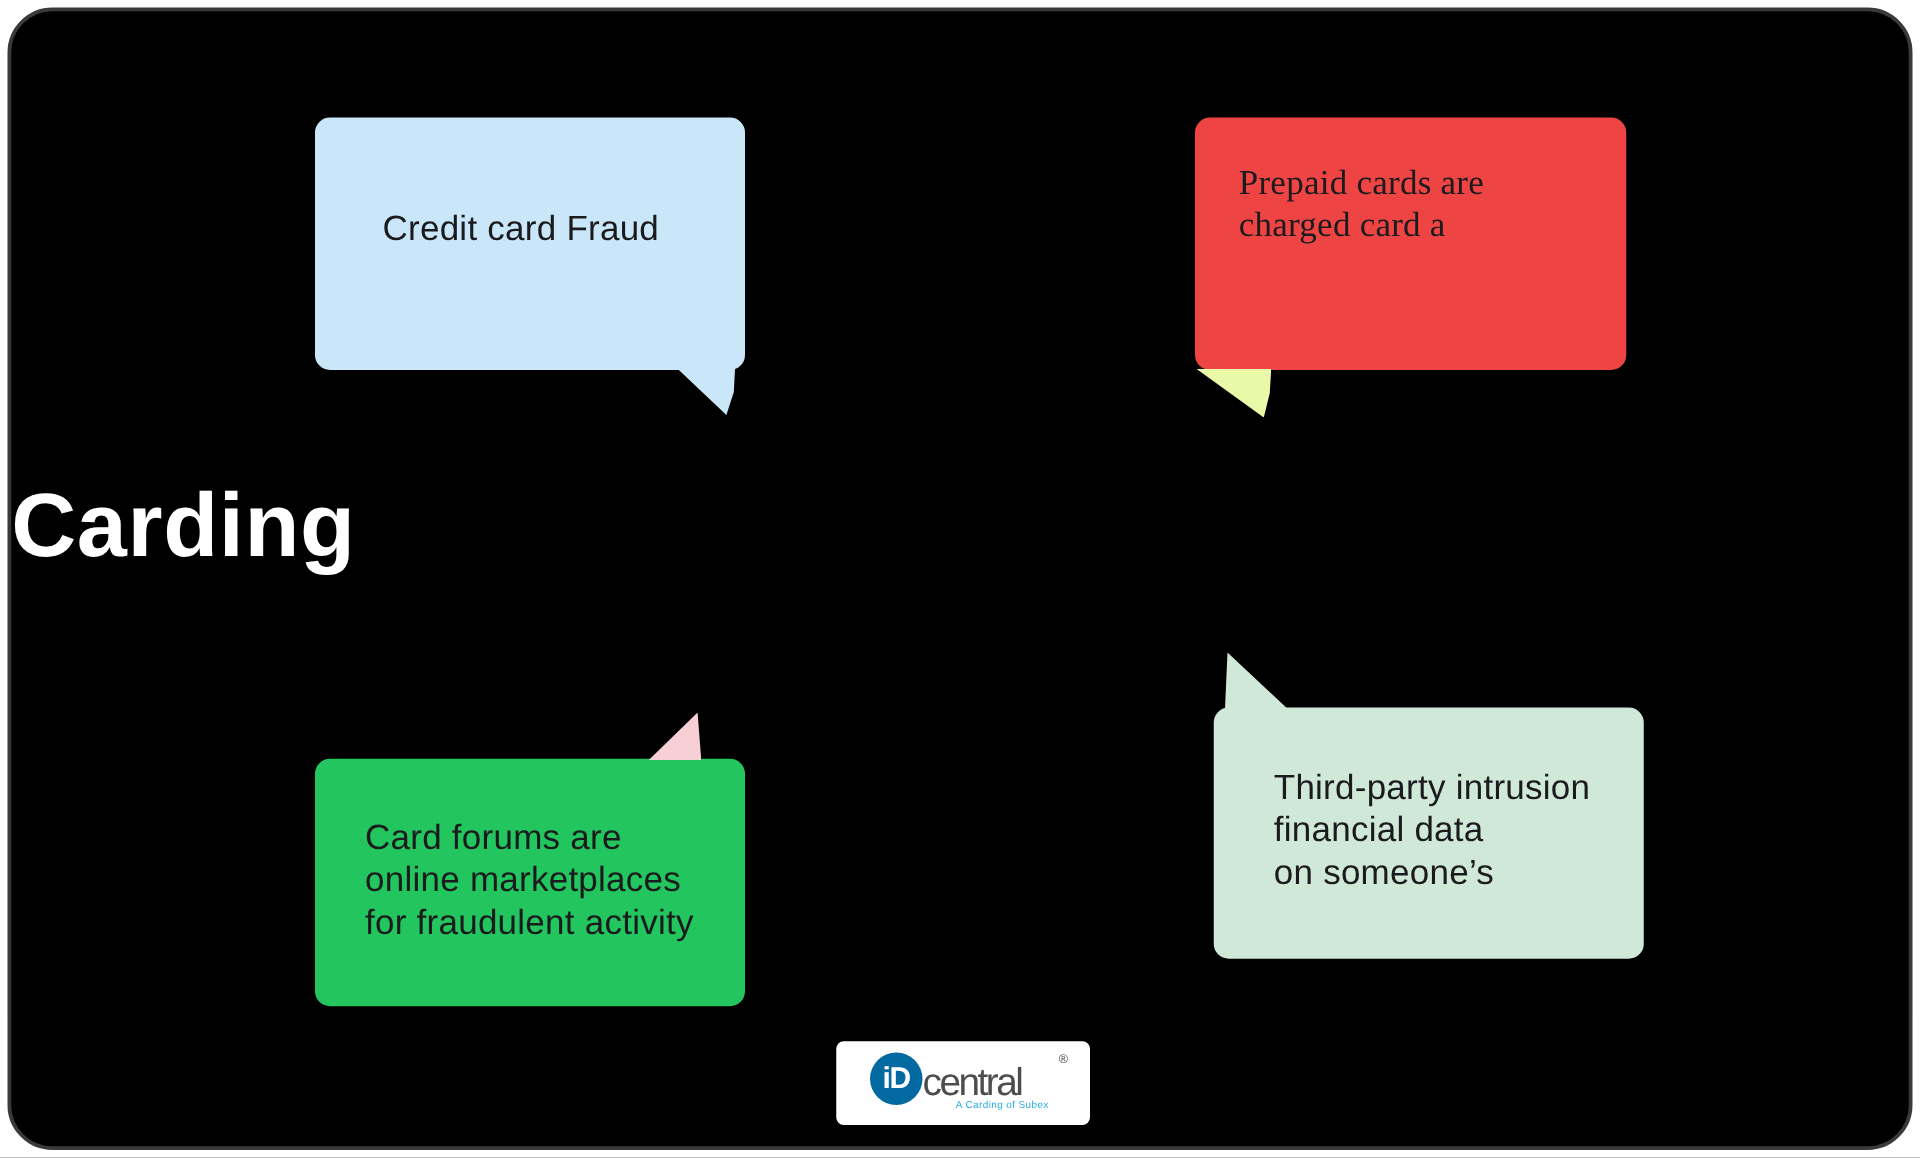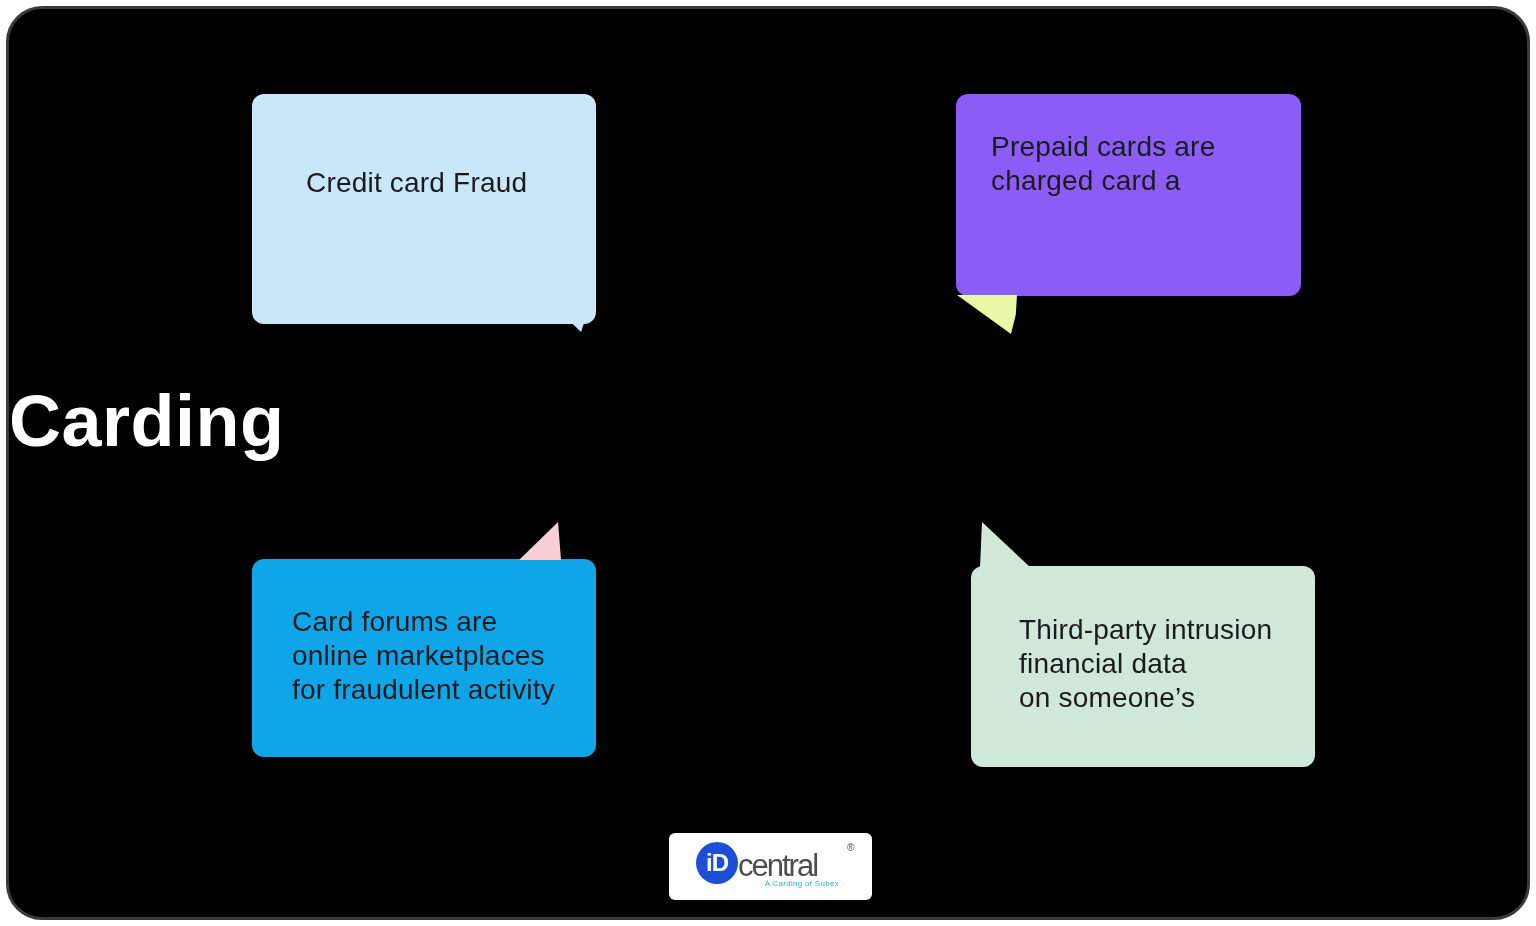--- a/index.html
+++ b/index.html
@@ -26,21 +26,21 @@
     font-size: 28px;
     line-height: 34px;
     font-weight: 500;
     letter-spacing: 0.2px;
   }
   .bubble .line { white-space: nowrap; }
 
   .tail { position: absolute; }
 
   
-  .b0 { left: 243px; top: 85px;  width: 344px; height: 230px; padding: 72px 0 0 54px; }
+  .b0 { left: 243px; top: 85px;  width: 344px; height: 202px; padding: 72px 0 0 54px; }
   .b0 .tail { left: 290px; top: 201px; width: 46px; height: 37px;
               clip-path: polygon(0 0, 100% 0, 98% 50%, 85% 100%); }
   .b1 { left: 947px; top: 85px;  width: 345px; height: 202px; padding: 36px 0 0 35px; }
   .b1 .tail { left: 1px; top: 201px; width: 60px; height: 39px;
               clip-path: polygon(0 0, 100% 0, 98% 50%, 90% 100%); }
   .b2 { left: 243px; top: 550px; width: 344px; height: 198px; padding: 46px 0 0 40px; }
   .b2 .tail { left: 267px; top: -37px; width: 42px; height: 38px;
               clip-path: polygon(93% 0, 100% 100%, 0 100%); }
   .b3 { left: 929px; top: 557px; width: 344px; height: 201px; padding: 47px 0 0 48px; }
   .b3 .tail { left: 9px; top: -44px; width: 50px; height: 45px;
@@ -92,43 +92,43 @@
 <body>
 
 <div class="stage">
   <div class="frame">
 
     <div class="bubble b0" style="background-color: rgb(202, 231, 250);">
       <div class="tail" style="background-color: rgb(202, 231, 250);"></div>
       <div class="line">Credit card Fraud</div>
     </div>
 
-    <div class="bubble b1" style="background-color: #8b5cf6;">
+    <div class="bubble b1" style="background-color: #ef4444; font-family: Liberation Serif, serif;">
       <div class="tail" style="background-color: rgb(233, 249, 168);"></div>
       <div class="line">Prepaid cards are</div>
       <div class="line">charged card a</div>
     </div>
 
-    <div class="bubble b2" style="background-color: #0ea5e9;">
+    <div class="bubble b2" style="background-color: #22c55e; margin-top: 48px;">
       <div class="tail" style="background-color: rgb(247, 208, 214);"></div>
       <div class="line">Card forums are</div>
       <div class="line">online marketplaces</div>
       <div class="line">for fraudulent activity</div>
     </div>
 
     <div class="bubble b3" style="background-color: rgb(207, 232, 216); margin-left: 33px;">
       <div class="tail" style="background-color: rgb(207, 232, 216);"></div>
       <div class="line">Third-party intrusion</div>
       <div class="line">financial data</div>
       <div class="line">on someone’s</div>
     </div>
 
     <div class="main-title">Carding</div>
 
     <div class="logo-box">
-      <div class="logo-mark" style="background-color: #1d4ed8; text-align: center;">iD</div>
+      <div class="logo-mark" style="background-color: #0369a1; text-align: center;">iD</div>
       <div class="logo-word">central</div>
       <div class="logo-reg">®</div>
       <div class="logo-tagline">A Carding of Subex</div>
     </div>
 
   </div>
 </div>
 
 </body></html>

